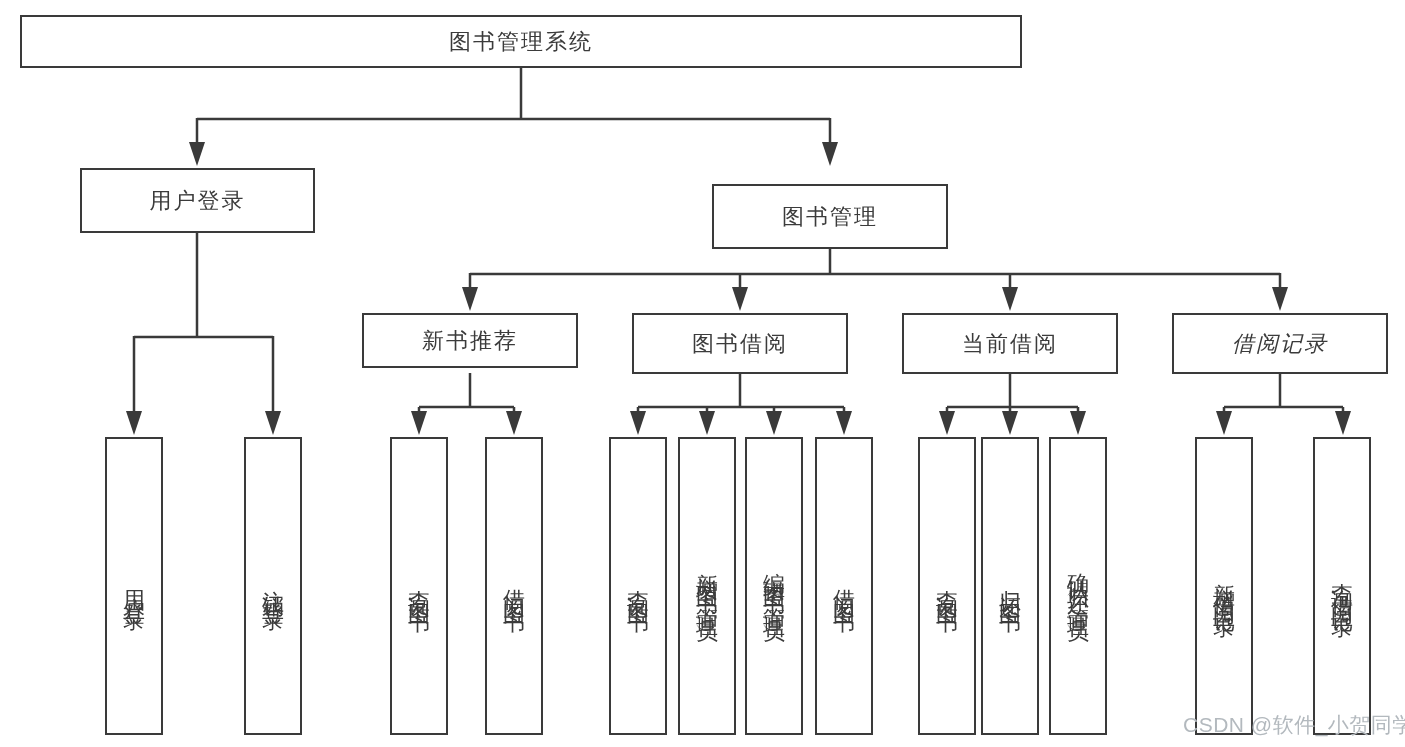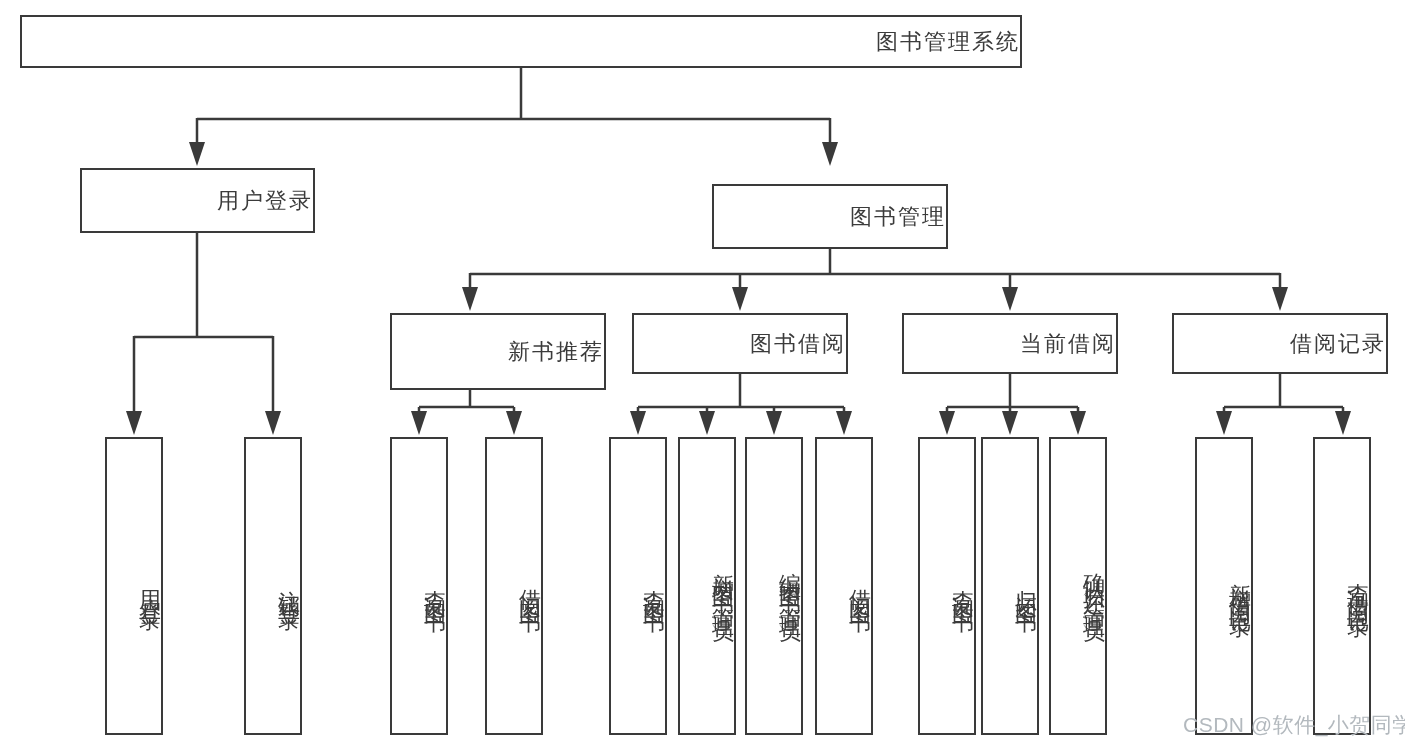--- a/index.html
+++ b/index.html
@@ -16,21 +16,21 @@
     left: 0; top: 0;
     width: 1405px; height: 747px;
   }
   .box {
     position: absolute;
     background: #ffffff;
     border: 2.5px solid #3a3a3a;
     box-sizing: border-box;
     display: flex;
     align-items: center;
-    justify-content: flex-end;
+    justify-content: center;
     color: #3b3b3b;
   }
   .h-label span {
     font-size: 22px;
     letter-spacing: 2px;
     white-space: nowrap;
     color: #3b3b3b;
   }
   .leaf {
     top: 437px;
@@ -106,30 +106,30 @@
     <span>图书管理系统</span>
   </div>
 
   <div class="box h-label" style="left:80px; top:168px; width:235px; height:65px;">
     <span>用户登录</span>
   </div>
   <div class="box h-label" style="left:712px; top:168px; width:236px; height:65px;margin-top:16px;">
     <span>图书管理</span>
   </div>
 
-  <div class="box h-label" style="left:362px; top:313px; width:216px; height:77px;margin-left:28px;">
+  <div class="box h-label" style="left:362px; top:313px; width:216px; height:55px;">
     <span>新书推荐</span>
   </div>
   <div class="box h-label" style="left:632px; top:313px; width:216px; height:61px;">
     <span>图书借阅</span>
   </div>
   <div class="box h-label" style="left:902px; top:313px; width:216px; height:61px;">
     <span>当前借阅</span>
   </div>
-  <div class="box h-label" style="left:1172px; top:313px; width:216px; height:61px;">
+  <div class="box h-label" style="left:1172px; top:313px; width:216px; height:61px;font-style:italic;">
     <span>借阅记录</span>
   </div>
 
   <div class="box leaf" style="left:105px;">
     <span>用户登录</span>
   </div>
   <div class="box leaf" style="left:244px;">
     <span>注销登录</span>
   </div>
 

